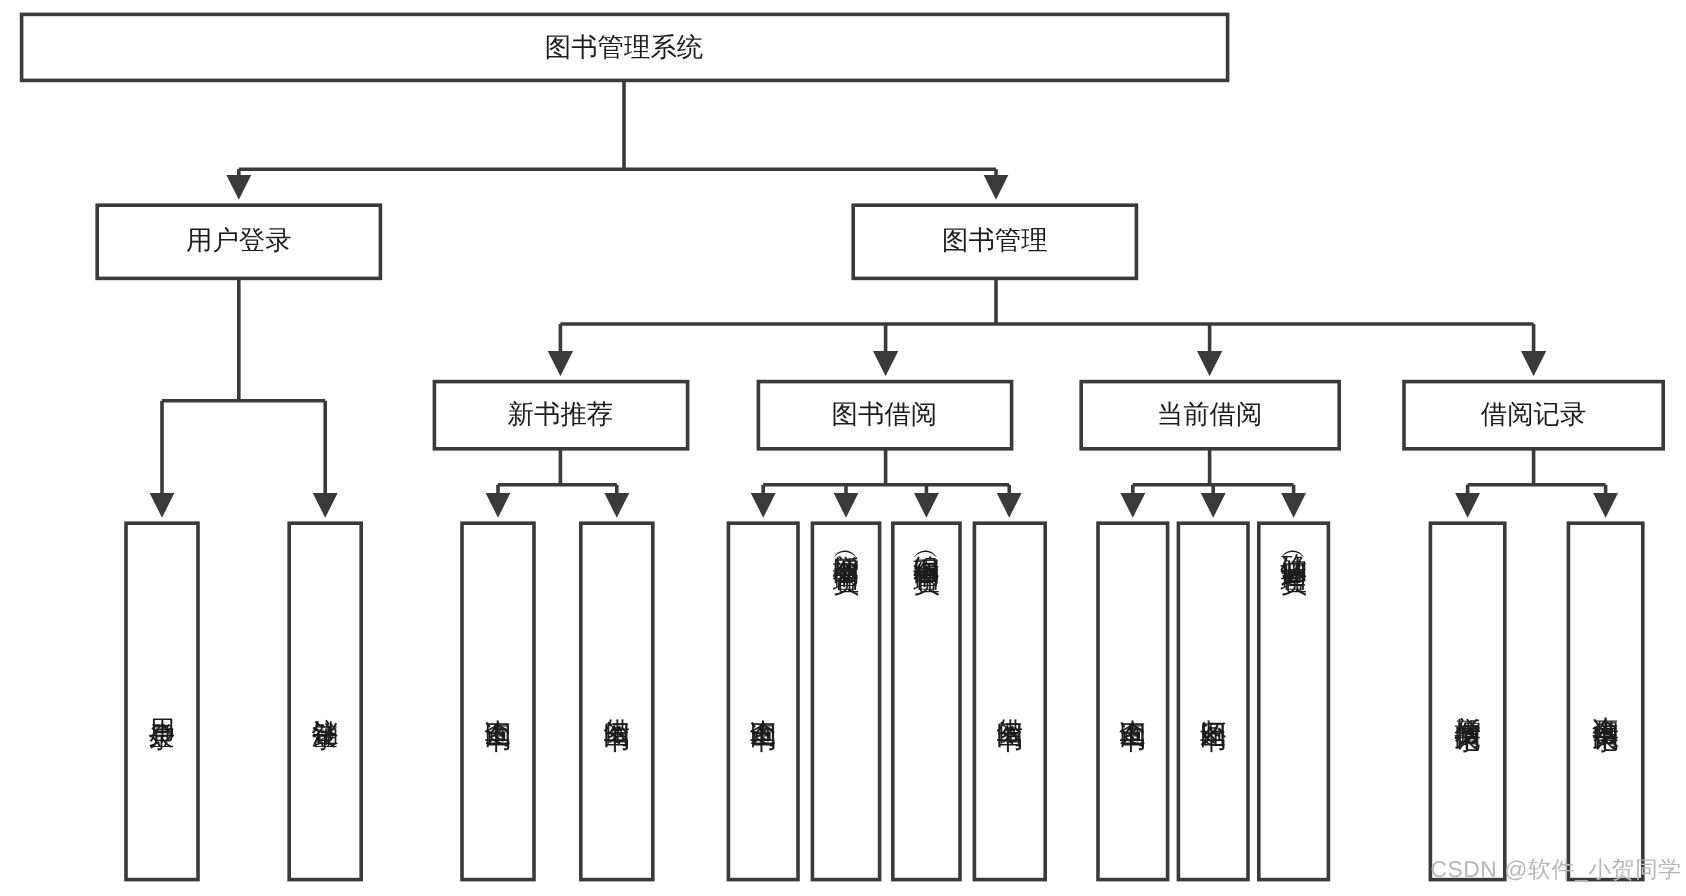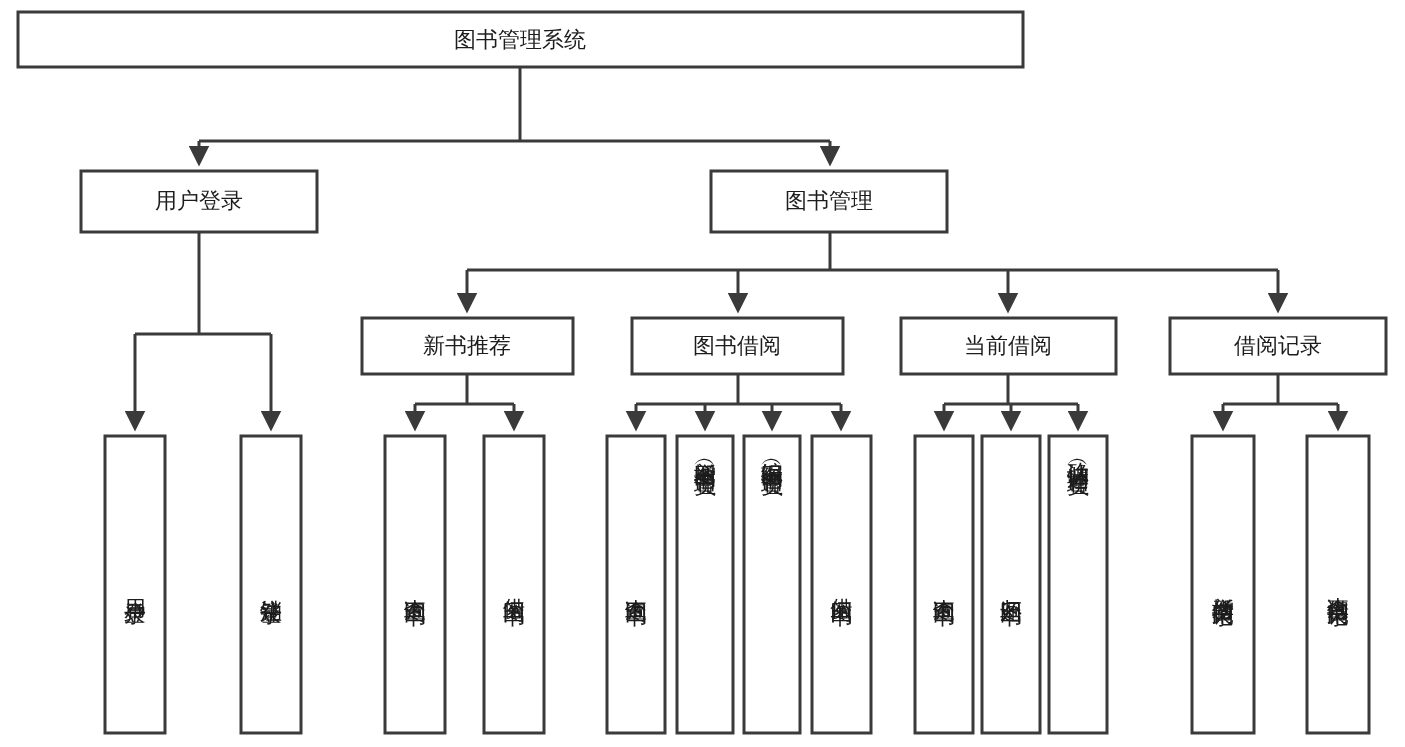--- a/index.html
+++ b/index.html
@@ -232,14 +232,15 @@
     <span class="node-label-v">确认归还（管理员）</span>
   </div>
 
   <div class="vlabel-wrap center-v" style="left:1192px; top:436px; width:62px; height:297px;">
     <span class="node-label-v">新增借阅记录</span>
   </div>
   <div class="vlabel-wrap center-v" style="left:1307px; top:436px; width:62px; height:297px;">
     <span class="node-label-v">查询借阅记录</span>
   </div>
 
+  <div class="watermark">CSDN @软件_小贺同学</div>
 
 </div>
 
 </body></html>

